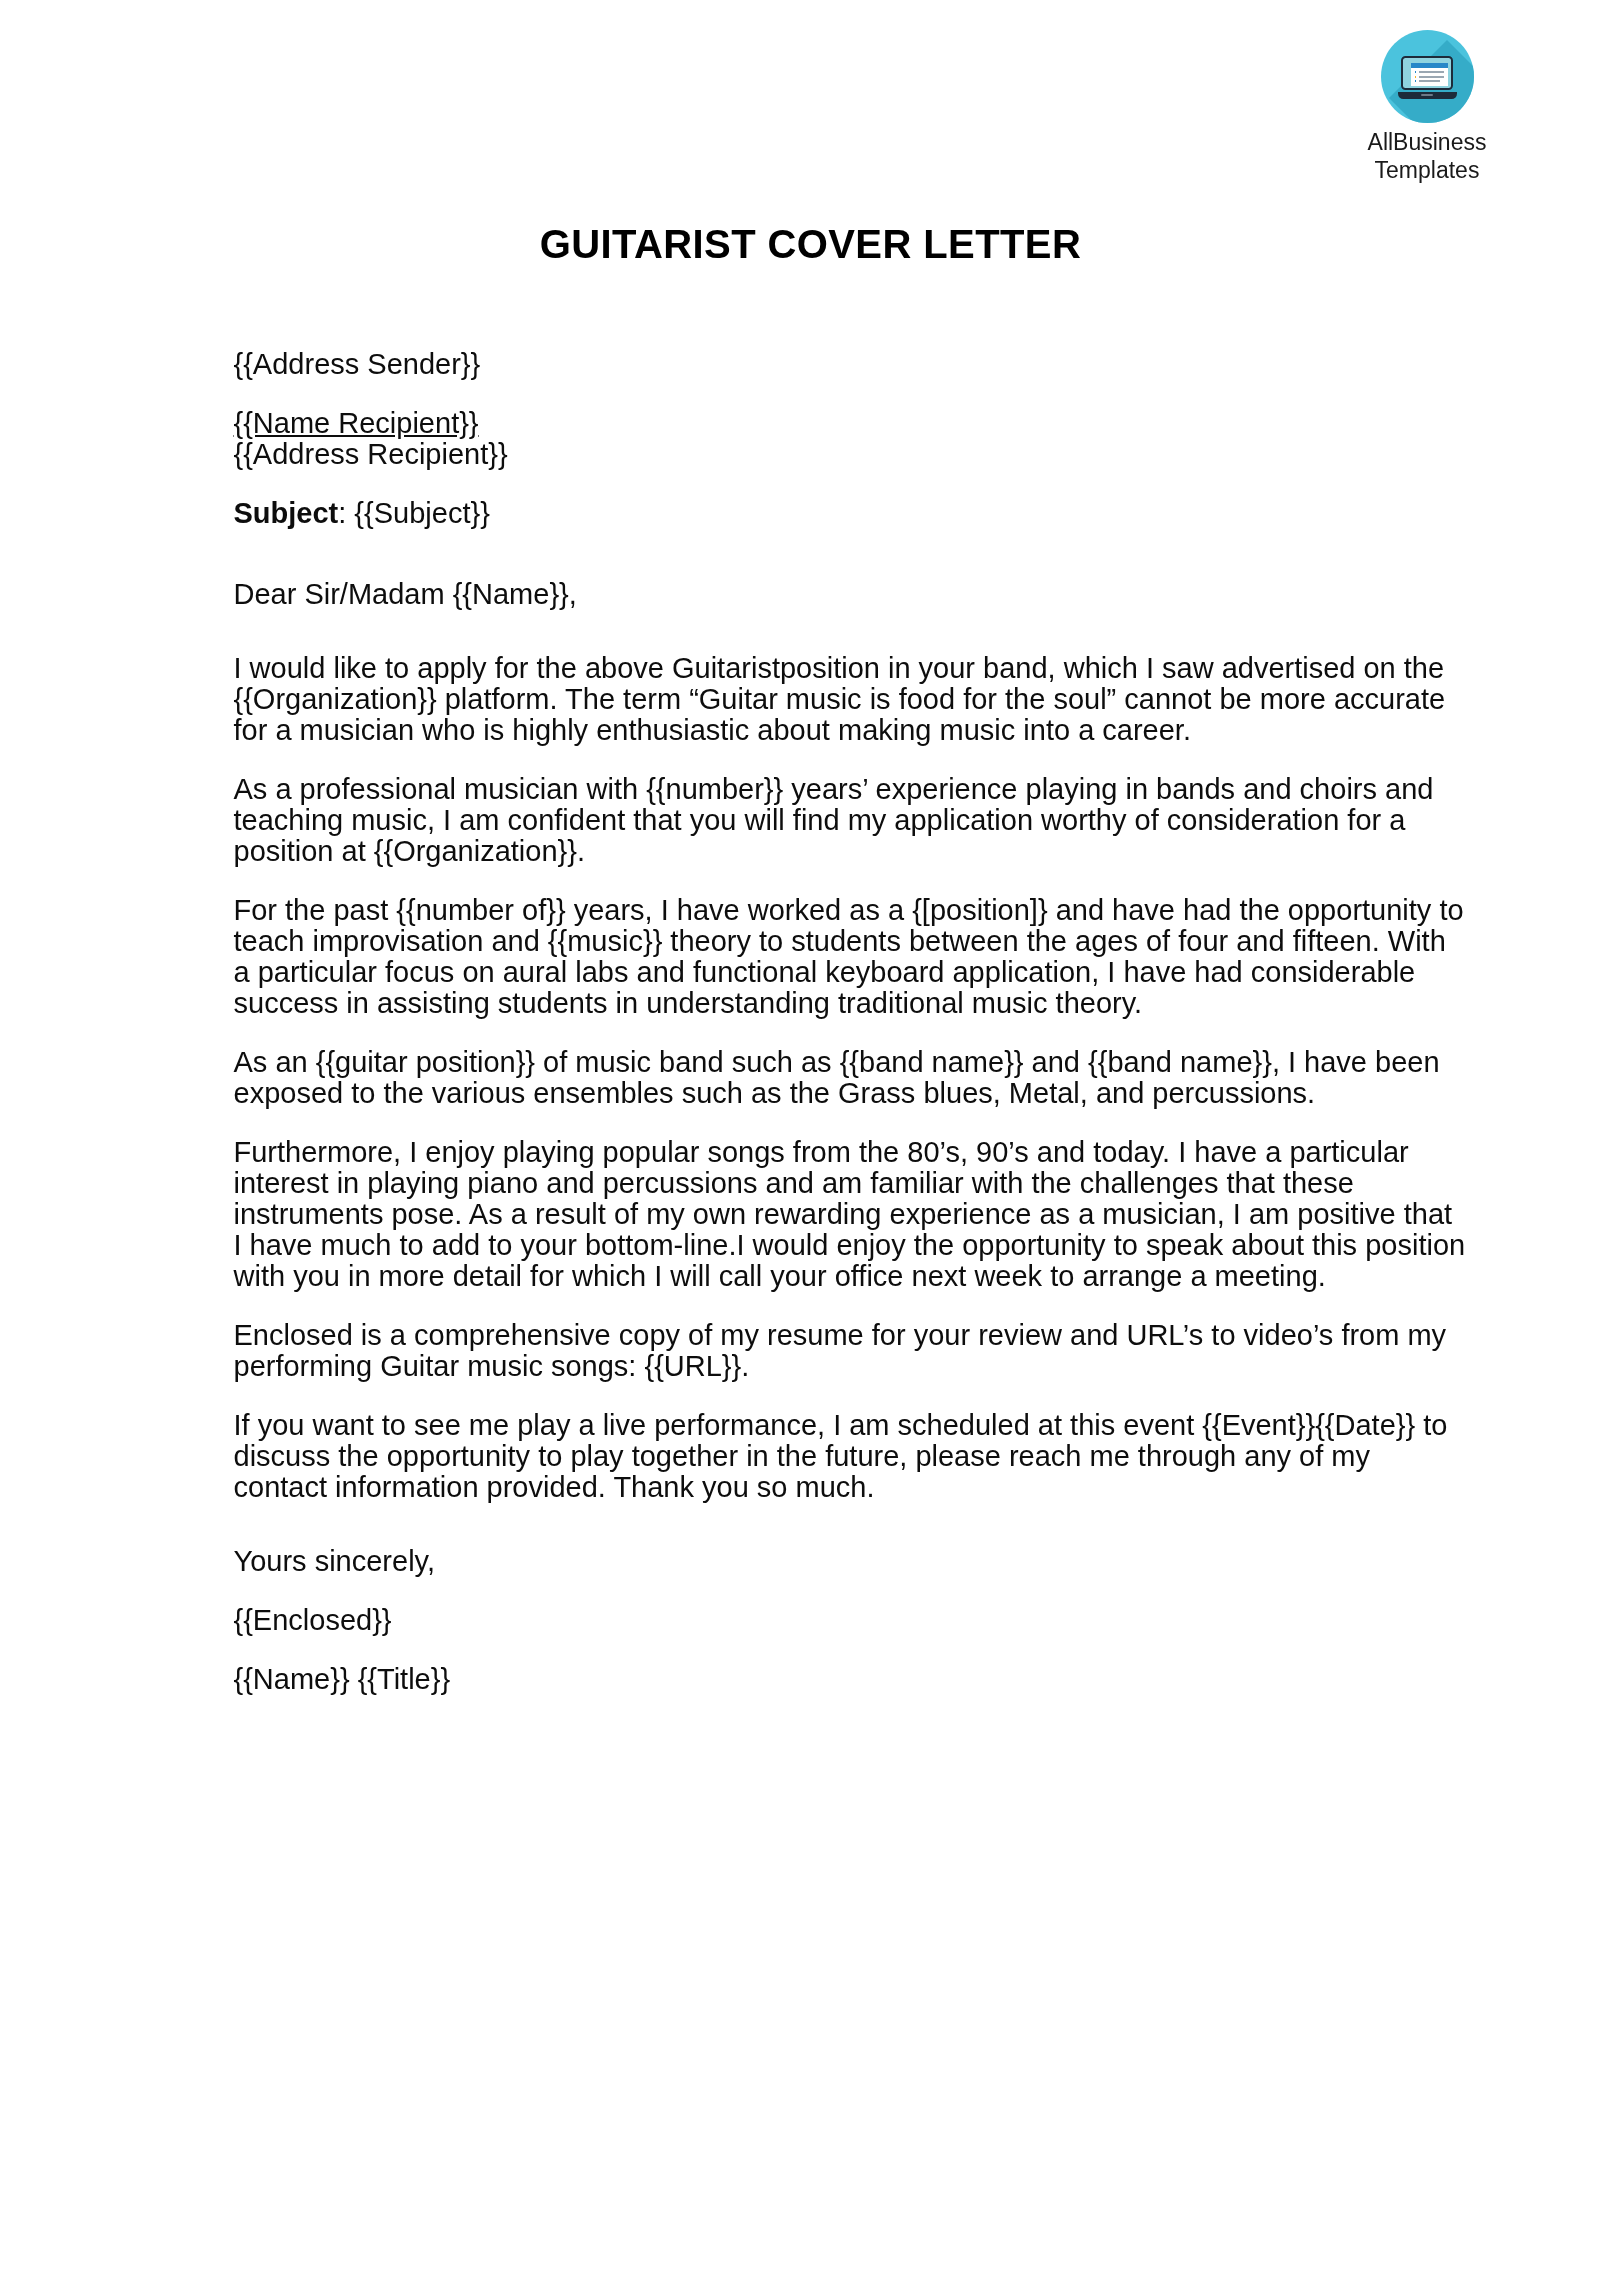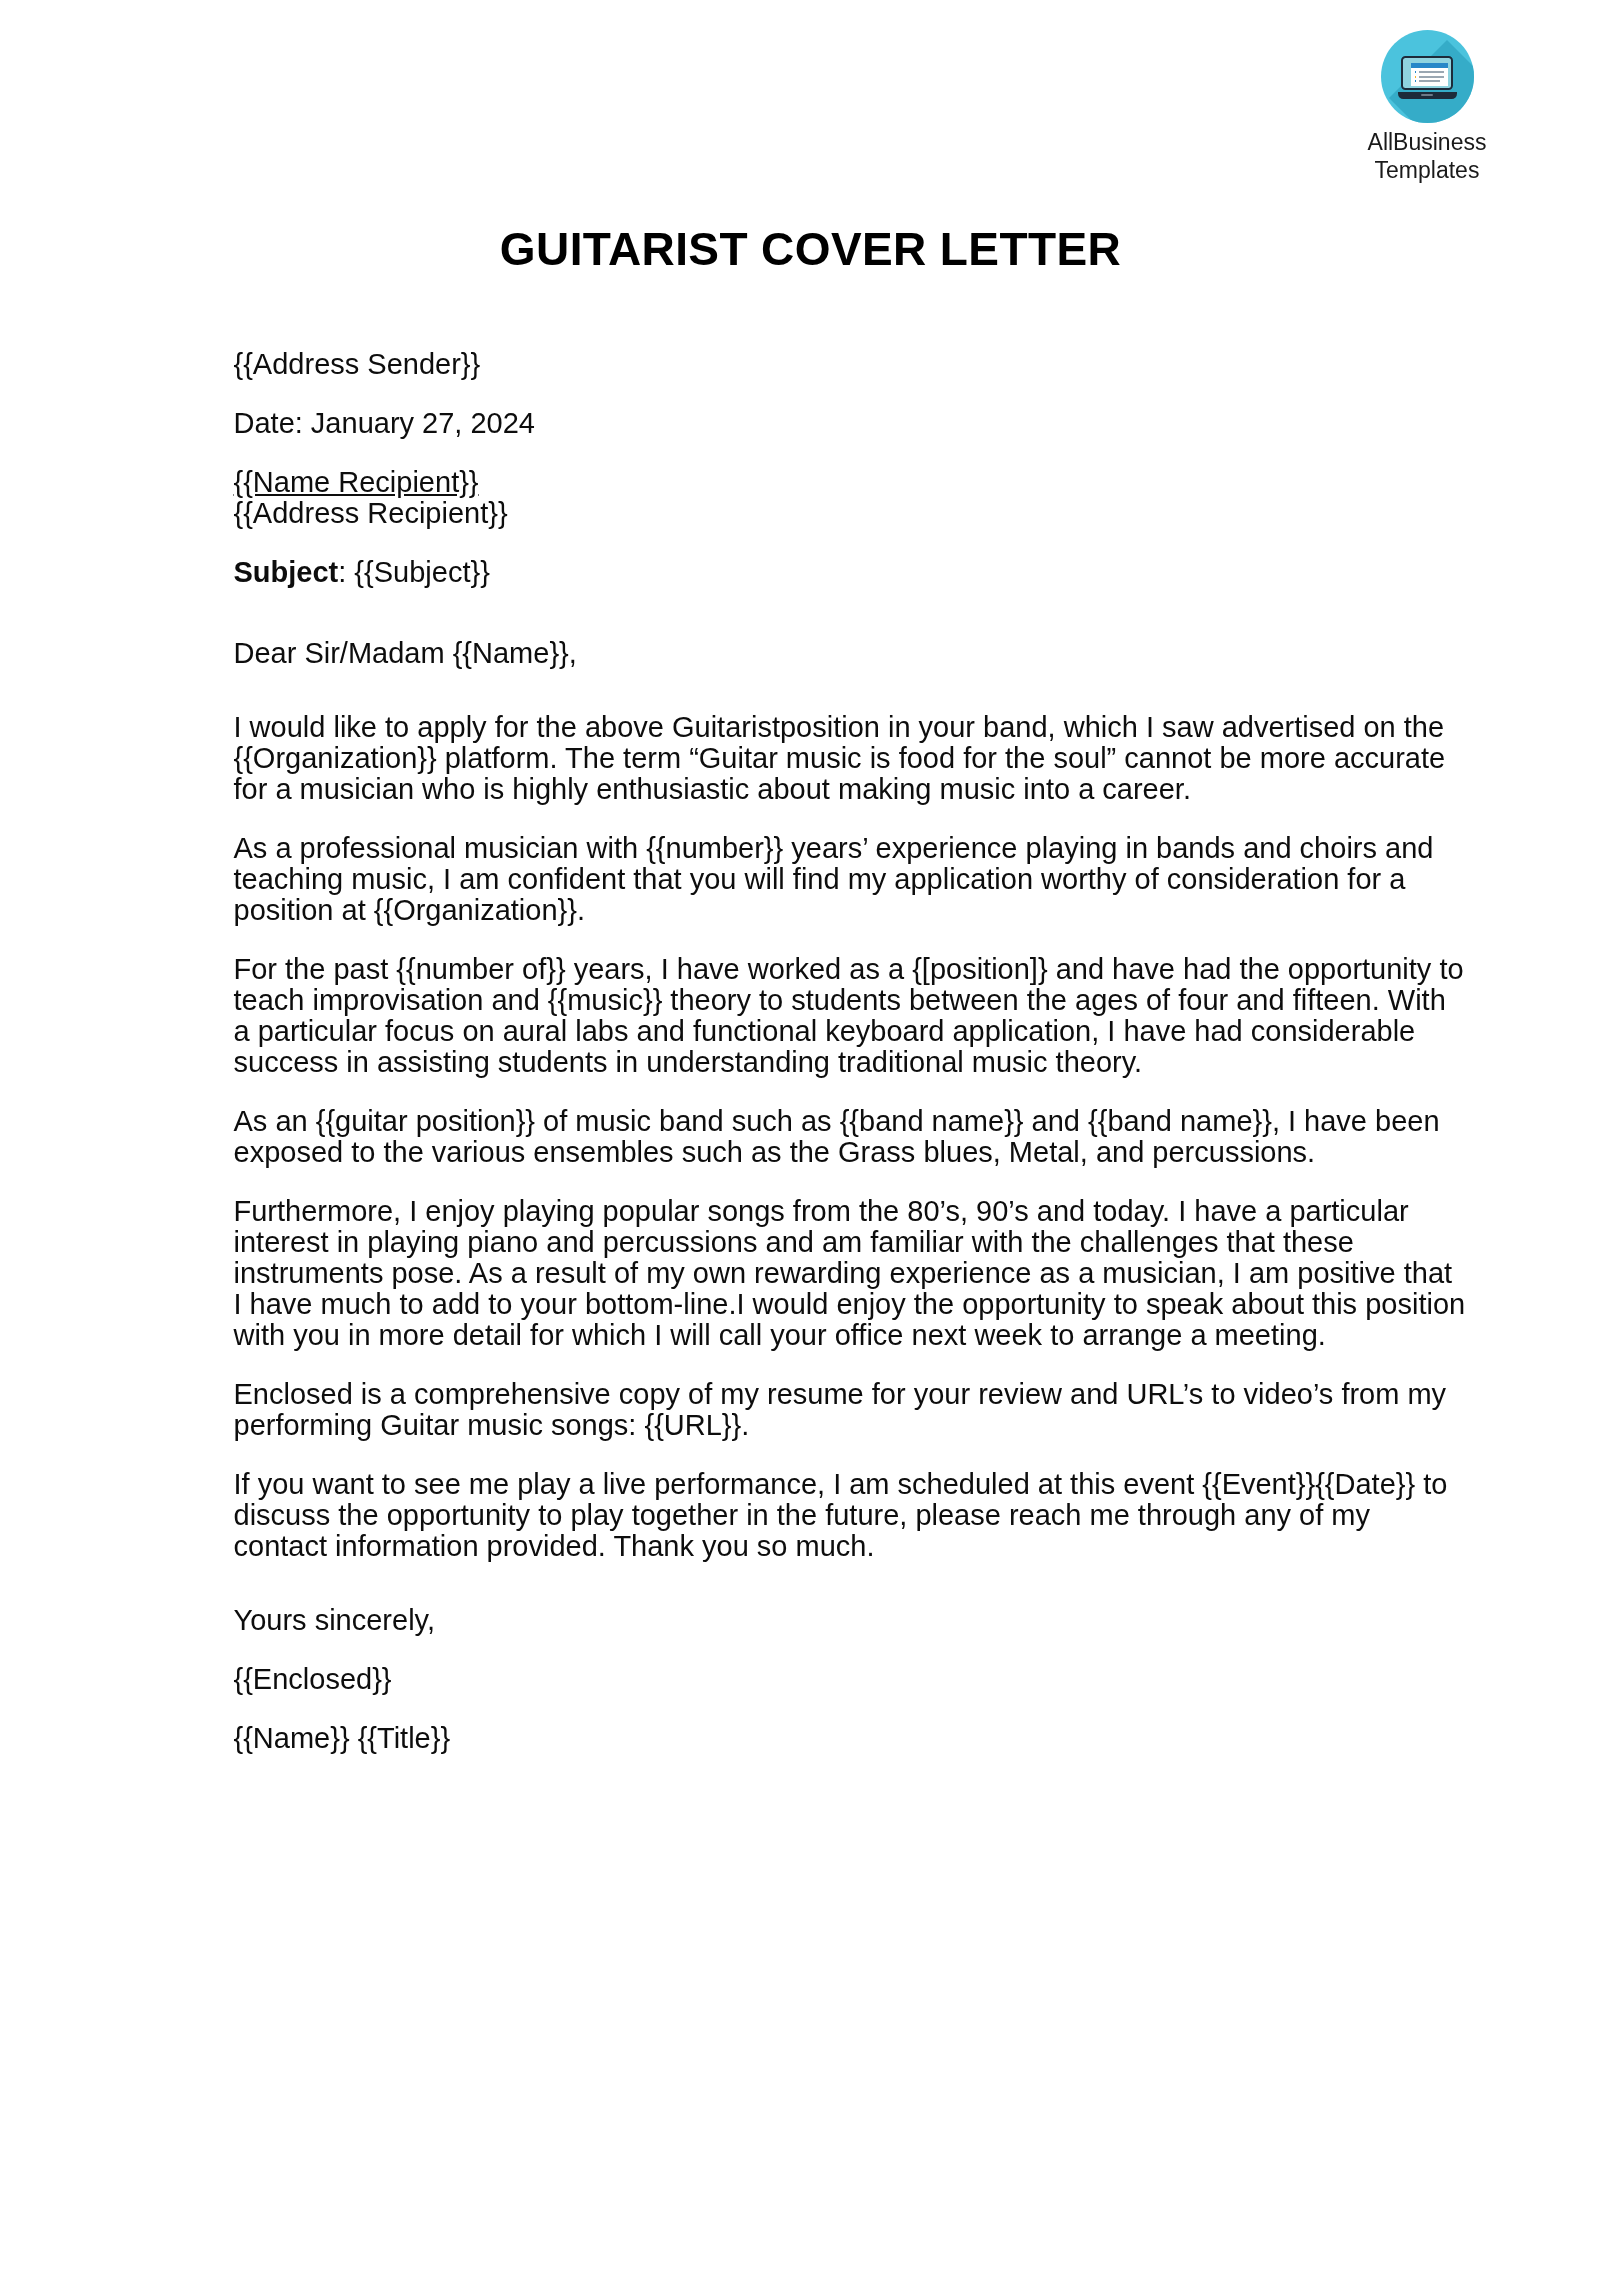--- a/index.html
+++ b/index.html
@@ -130,21 +130,21 @@
 
   
   .doc-title {
     position: absolute;
     left: 0;
     right: 0;
     top: 222px;
     text-align: center;
     font-family: "Liberation Sans", sans-serif;
     font-weight: bold;
-    font-size: 46px;
+    font-size: 40px;
     letter-spacing: 0.4px;
     color: #000000;
   }
 
   
   .letter {
     position: absolute;
     left: 194px;
     top: 349px;
     width: 1233px;
@@ -204,21 +204,20 @@
       <div>Templates</div>
     </div>
   </div>
 
   <div class="doc-title">GUITARIST COVER LETTER</div>
 
   <div class="letter">
 
     <p>{{Address Sender}}</p>
 
-    <p>Date: January 27, 2024</p>
 
     <p class="tight">{{Name Recipient}}</p>
     <p>{{Address Recipient}}</p>
 
     <p class="gap-xl"><span class="b">Subject</span><span>: {{Subject}}</span></p>
 
     <p class="gap-lg">Dear Sir/Madam {{Name}},</p>
 
     <p>I would like to apply for the above Guitaristposition in your band, which I saw advertised on the {{Organization}} platform. The term “Guitar music is food for the soul” cannot be more accurate for a musician who is highly enthusiastic about making music into a career.</p>
 

